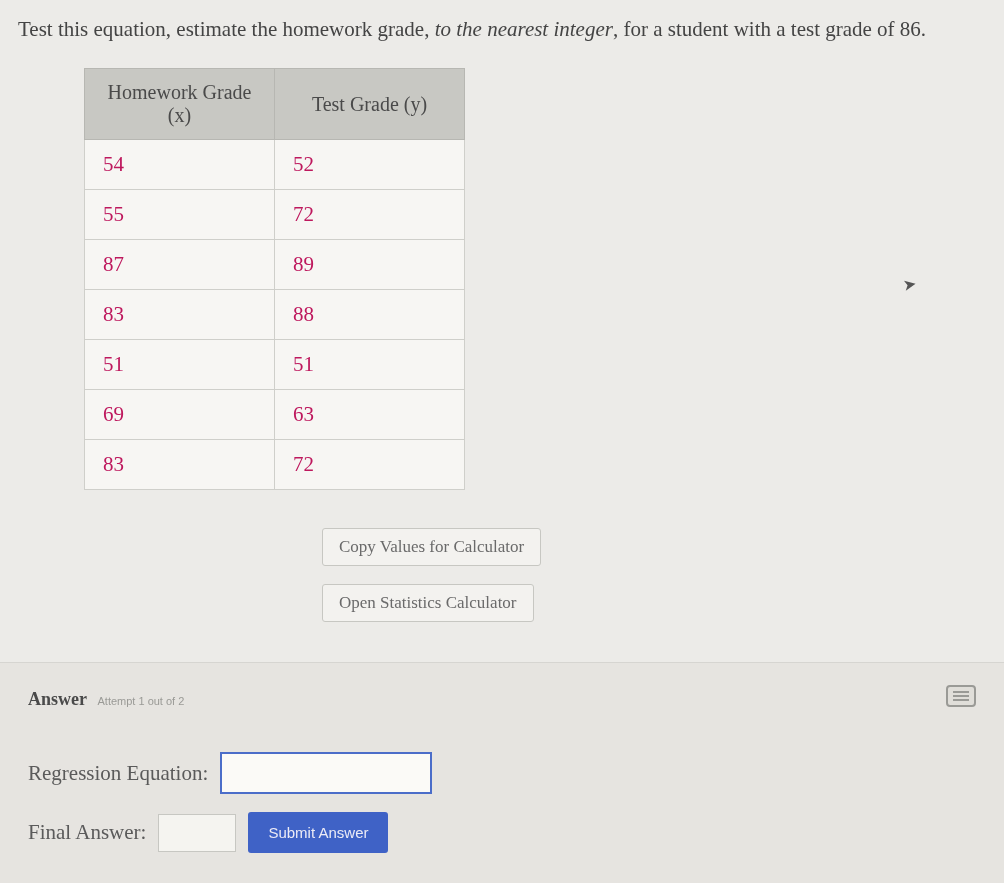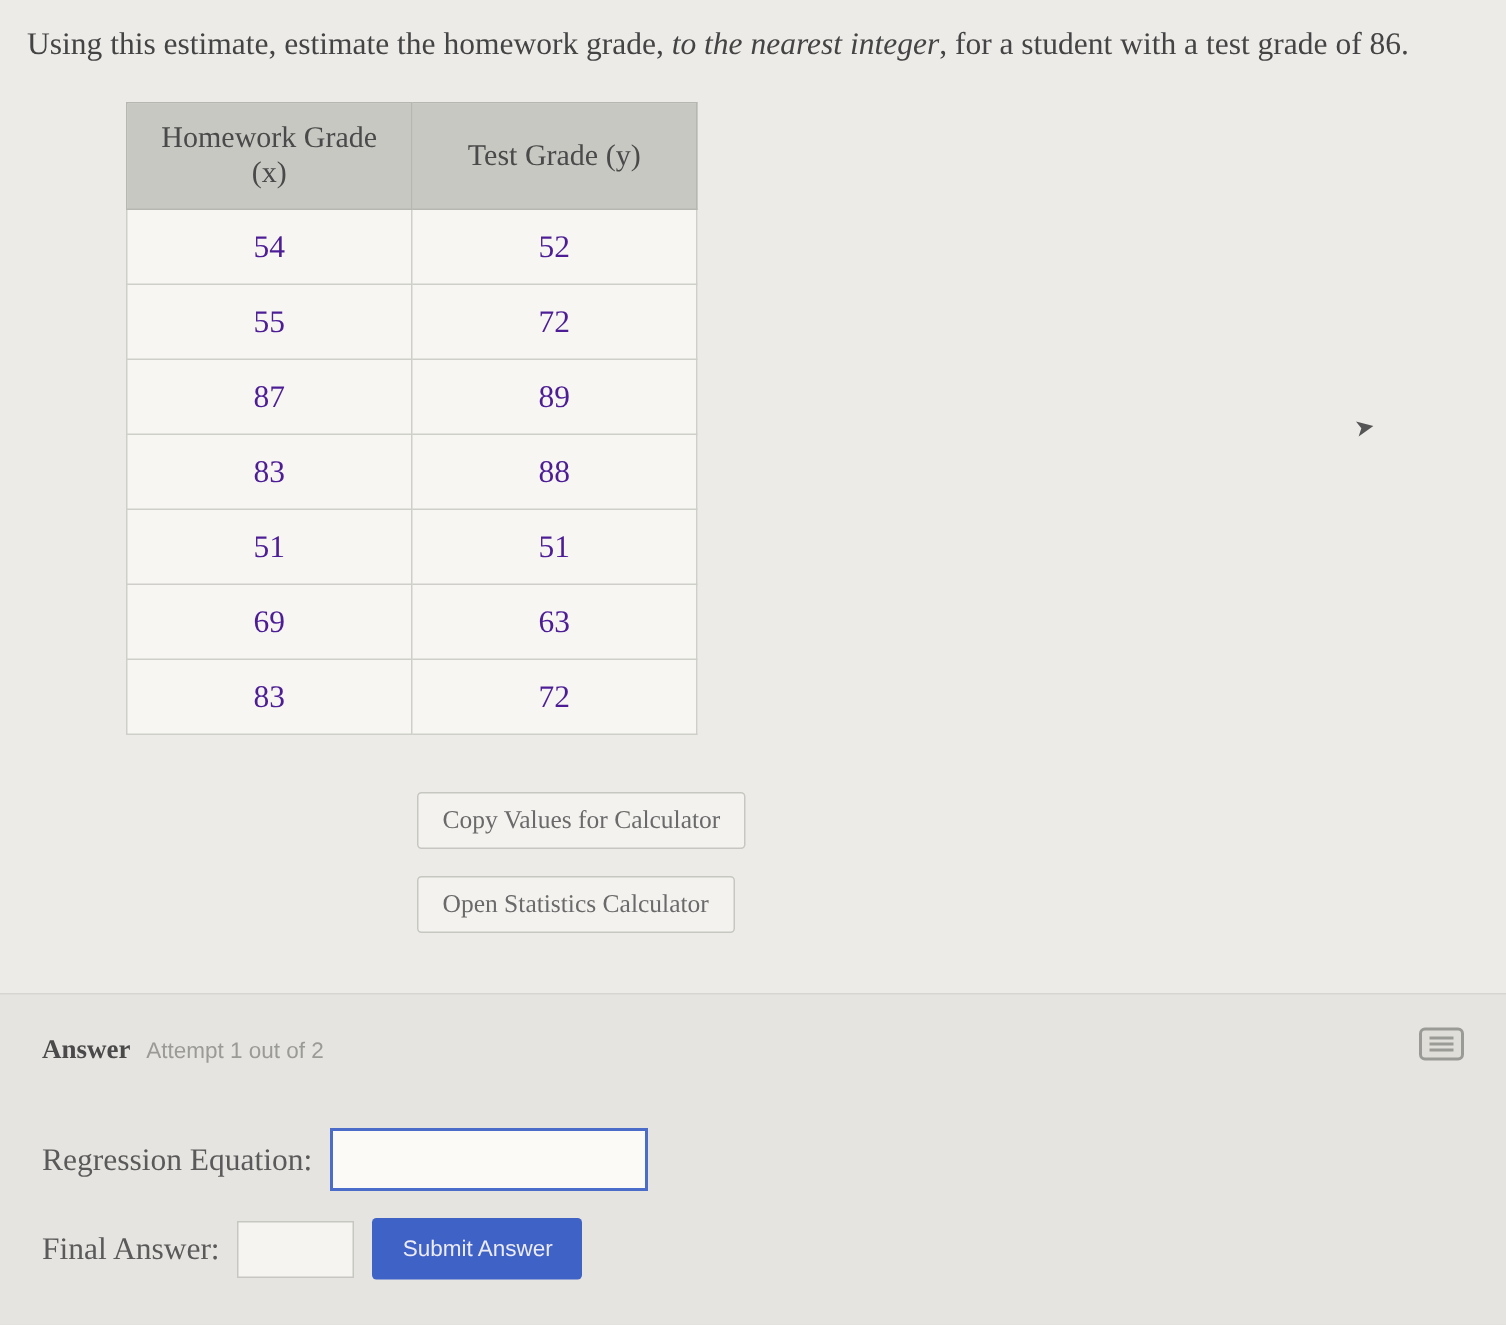--- a/index.html
+++ b/index.html
@@ -38,63 +38,63 @@
     background: #c8c8c3;
     color: #4a4a4a;
     font-weight: normal;
     font-size: 20px;
     padding: 12px 18px;
     border: 1px solid #b7b7b2;
     font-family: Georgia, serif;
   }
   table.data td {
     border: 1px solid #cfcfca;
-    text-align: center;
     font-size: 21px;
     padding: 12px 18px;
-    color: #4c1d95;
+    color: #be185d;
     width: 190px;
   }
   .btns {
     margin-top: 38px;
     padding-left: 278px;
     display: flex;
     flex-direction: column;
     gap: 18px;
     align-items: flex-start;
   }
   .btn-outline {
     background: #f3f2ef;
     border: 1px solid #c7c7c2;
     color: #6a6a6a;
     font-size: 17px;
     padding: 8px 16px;
     border-radius: 3px;
     font-family: Georgia, serif;
     cursor: pointer;
+    margin-left: 44px;
   }
   .answer-panel {
     margin-top: 40px;
     border-top: 1px solid #d6d5d1;
     background: #e6e4e0;
     padding: 26px 28px 30px 28px;
     position: relative;
   }
   .answer-head {
     font-size: 18px;
     color: #6b6b6b;
   }
   .answer-head strong {
     color: #4a4a4a;
     font-weight: bold;
     font-family: Georgia, serif;
   }
   .attempt {
     color: #9a9a96;
-    font-size: 15px;
+    font-size: 11px;
     margin-left: 6px;
     font-family: Arial, sans-serif;
   }
   .kbd-icon {
     position: absolute;
     right: 28px;
     top: 22px;
     width: 30px; height: 22px;
     border: 2px solid #9a9a96;
     border-radius: 4px;
@@ -160,21 +160,21 @@
     transform: rotate(-10deg);
     pointer-events: none;
   }
 </style>
 </head>
 <body>
 
 <div class="page">
 
   <div class="question">
-    <span>Using this estimate, estimate the homework grade, </span><em>to the nearest integer</em><span>, for a student with a test grade of 86.</span>
+    <span>Test this equation, estimate the homework grade, </span><em>to the nearest integer</em><span>, for a student with a test grade of 86.</span>
   </div>
 
   <div class="table-wrap">
     <table class="data">
       <thead>
         <tr>
           <th>Homework Grade (x)</th>
           <th>Test Grade (y)</th>
         </tr>
       </thead>

